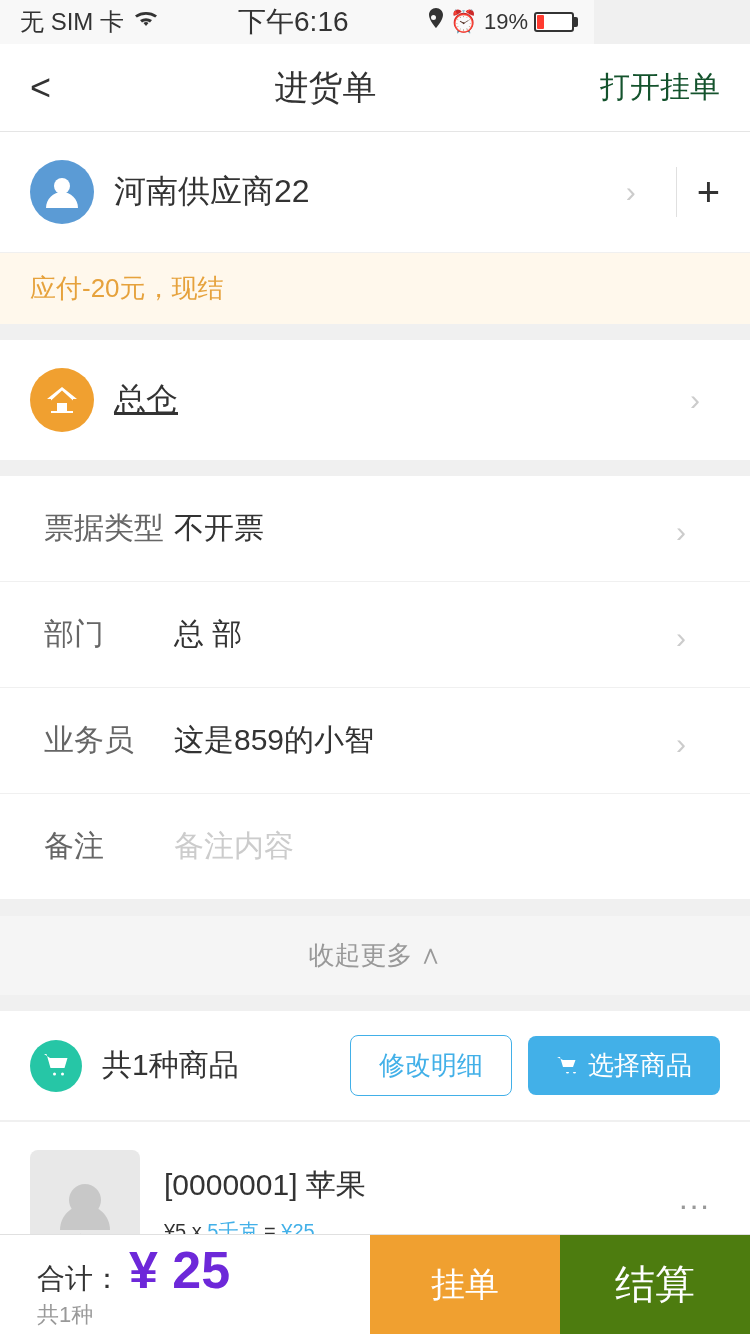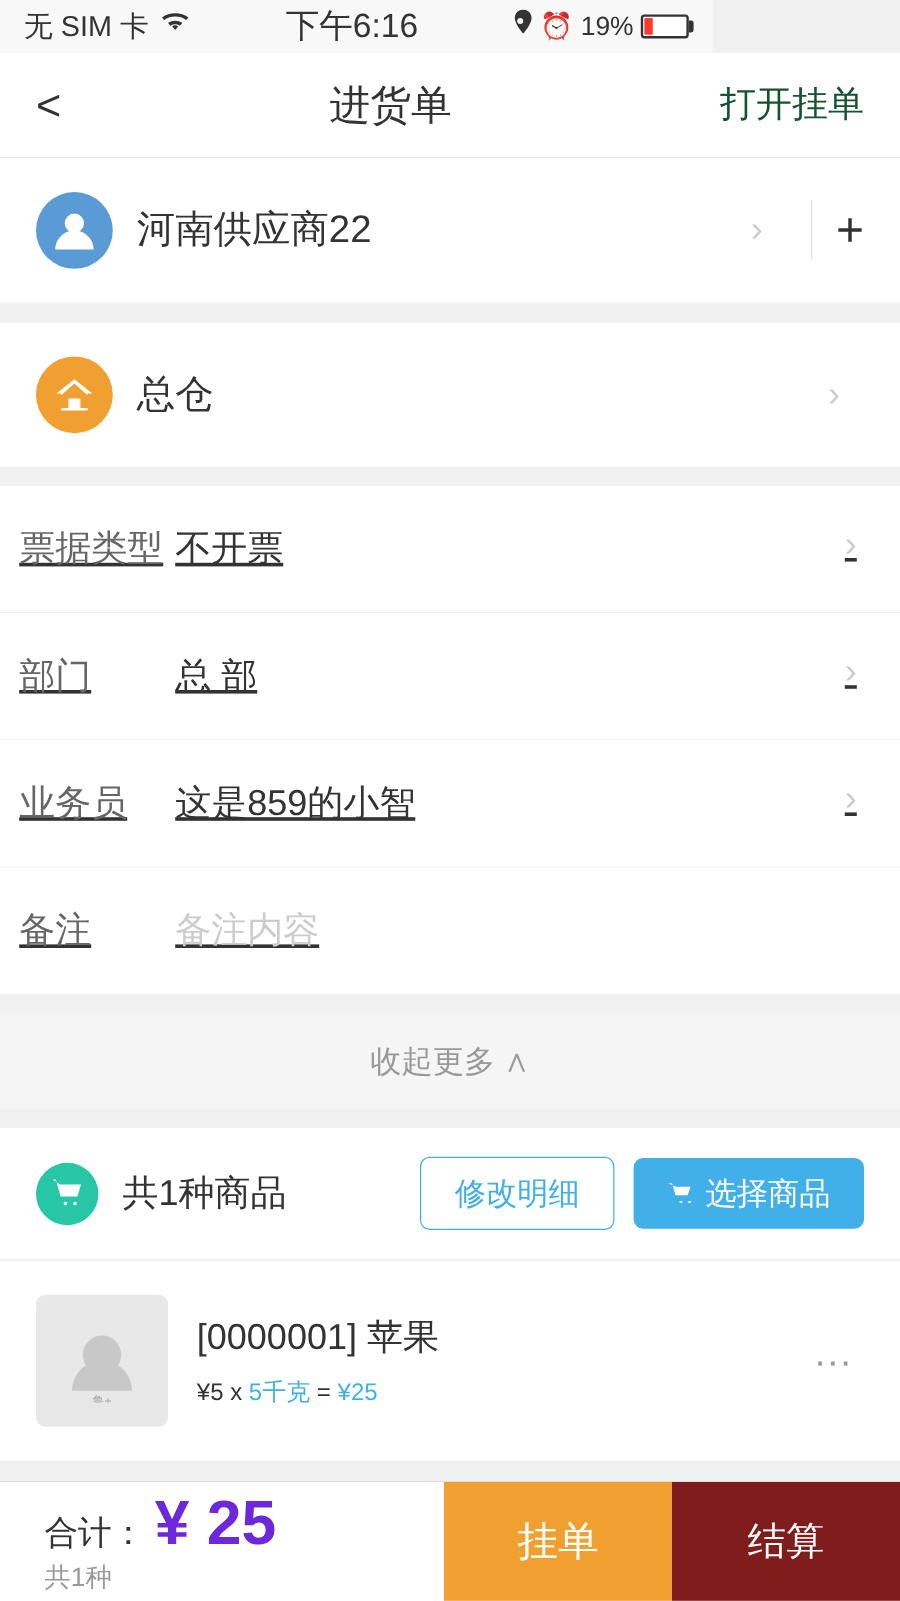--- a/index.html
+++ b/index.html
@@ -159,30 +159,30 @@
       display: flex;
       align-items: center;
       justify-content: center;
       margin-right: 20px;
       flex-shrink: 0;
     }
     .warehouse-name {
       flex: 1;
       font-size: 32px;
       color: #333;
+      text-decoration: underline;
     }
 
     
     .form-row {
       display: flex;
-      align-items: flex-start;
-      padding: 32px 16px;
+      align-items: flex-end;
+      padding: 32px 44px;
       background: #fff;
       border-bottom: 1px solid #f0f0f0;
-      text-decoration: underline;
     }
     .form-label {
       width: 130px;
       font-size: 30px;
       color: #666;
       flex-shrink: 0;
     }
     .form-value {
       flex: 1;
       font-size: 30px;
@@ -326,23 +326,23 @@
       background: #f0a030;
       color: #fff;
       font-size: 34px;
       display: flex;
       align-items: center;
       justify-content: center;
       border: none;
     }
     .btn-checkout {
       width: 190px;
-      background: #7f1d1d;
+      background: #4d7c0f;
       color: #fff;
-      font-size: 32px;
+      font-size: 40px;
       display: flex;
       align-items: center;
       justify-content: center;
       border: none;
     }
 
     
     .page-spacer { height: 100px; }
   </style>
 </head>
@@ -386,20 +386,21 @@
       <svg viewBox="0 0 36 36">
         <circle cx="18" cy="12" r="8" fill="#fff"></circle>
         <path d="M2 34c0-8.8 7.2-16 16-16s16 7.2 16 16H2z" fill="#fff"></path>
       </svg>
     </div>
     <span class="supplier-name">河南供应商22</span>
     <span class="chevron">›</span>
     <div class="divider-v"></div>
     <span class="add-btn">+</span>
   </div>
+  <div class="notice-bar">应付-20元，现结</div>
 </div>
 
 <div class="section">
   <div class="warehouse-row">
     <div class="warehouse-icon">
       <svg width="34" height="34" viewBox="0 0 34 34" fill="#fff">
         <path d="M17 4L2 16h4v14h22V16h4L17 4zm0 3.6L28 17.4V28h-6v-8h-10v8H6V17.4L17 7.6z"></path>
       </svg>
     </div>
     <span class="warehouse-name">总仓</span>

